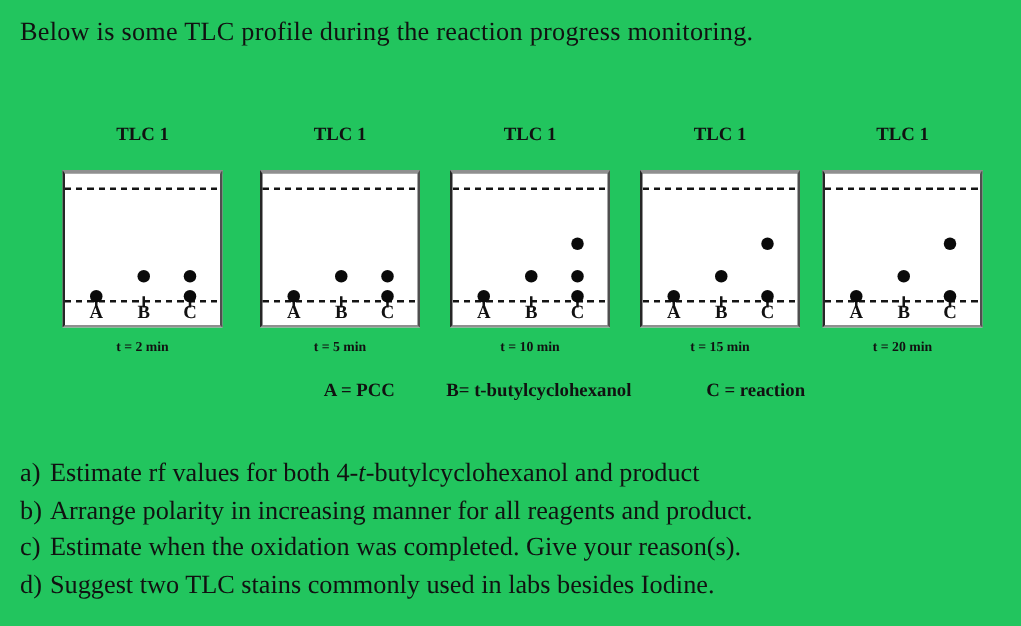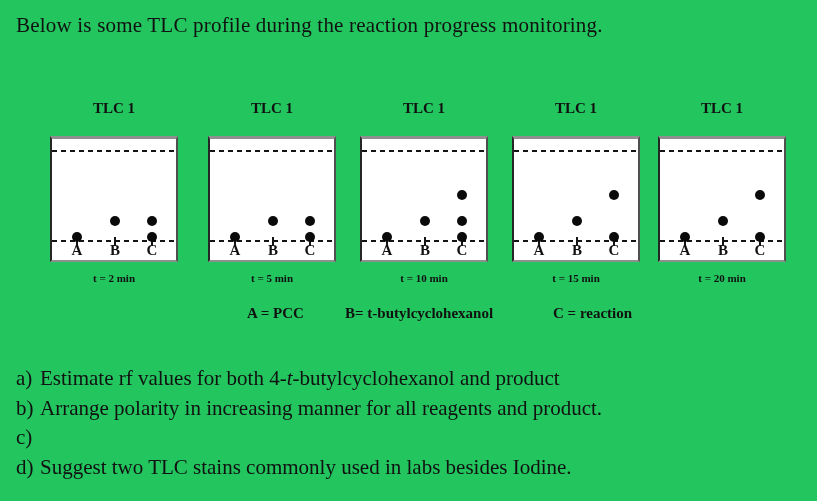--- a/index.html
+++ b/index.html
@@ -49,21 +49,21 @@
     position:absolute;width:10px;height:10px;border-radius:50%;
     background:#0a0a0a;
   }
   .plate-time{
     position:absolute;top:174px;left:-10px;width:148px;
     text-align:center;font-weight:bold;font-size:11px;color:#111;
   }
   
   .legend-row{position:absolute;left:0;top:305px;width:817px;height:22px;}
   .legend-item{
-    position:absolute;top:0;font-weight:bold;font-size:15px;color:#111;white-space:nowrap;
+    position:absolute;top:0;font-weight:bold;font-size:15px;color:#111;white-space:nowrap;margin-left:12px;
   }
   
   .questions{position:absolute;left:16px;top:366px;width:790px;}
   .q-line{display:flex;font-size:21px;color:#111;height:29.6px;align-items:flex-start;}
   .q-marker{width:24px;flex:0 0 24px;}
   .q-text{white-space:nowrap;}
   .q-text i{font-style:italic;}
 </style>
 </head>
 <body>
@@ -176,20 +176,21 @@
     <div class="q-line">
       <span class="q-marker">a)</span>
       <span class="q-text"><span>Estimate rf values for both 4-</span><i>t</i><span>-butylcyclohexanol and product</span></span>
     </div>
     <div class="q-line">
       <span class="q-marker">b)</span>
       <span class="q-text">Arrange polarity in increasing manner for all reagents and product.</span>
     </div>
     <div class="q-line">
       <span class="q-marker">c)</span>
+      <span class="q-text">Estimate when the oxidation was completed. Give your reason(s).</span>
     </div>
     <div class="q-line">
       <span class="q-marker">d)</span>
       <span class="q-text">Suggest two TLC stains commonly used in labs besides Iodine.</span>
     </div>
   </div>
 
 </div>
 
 </body></html>

